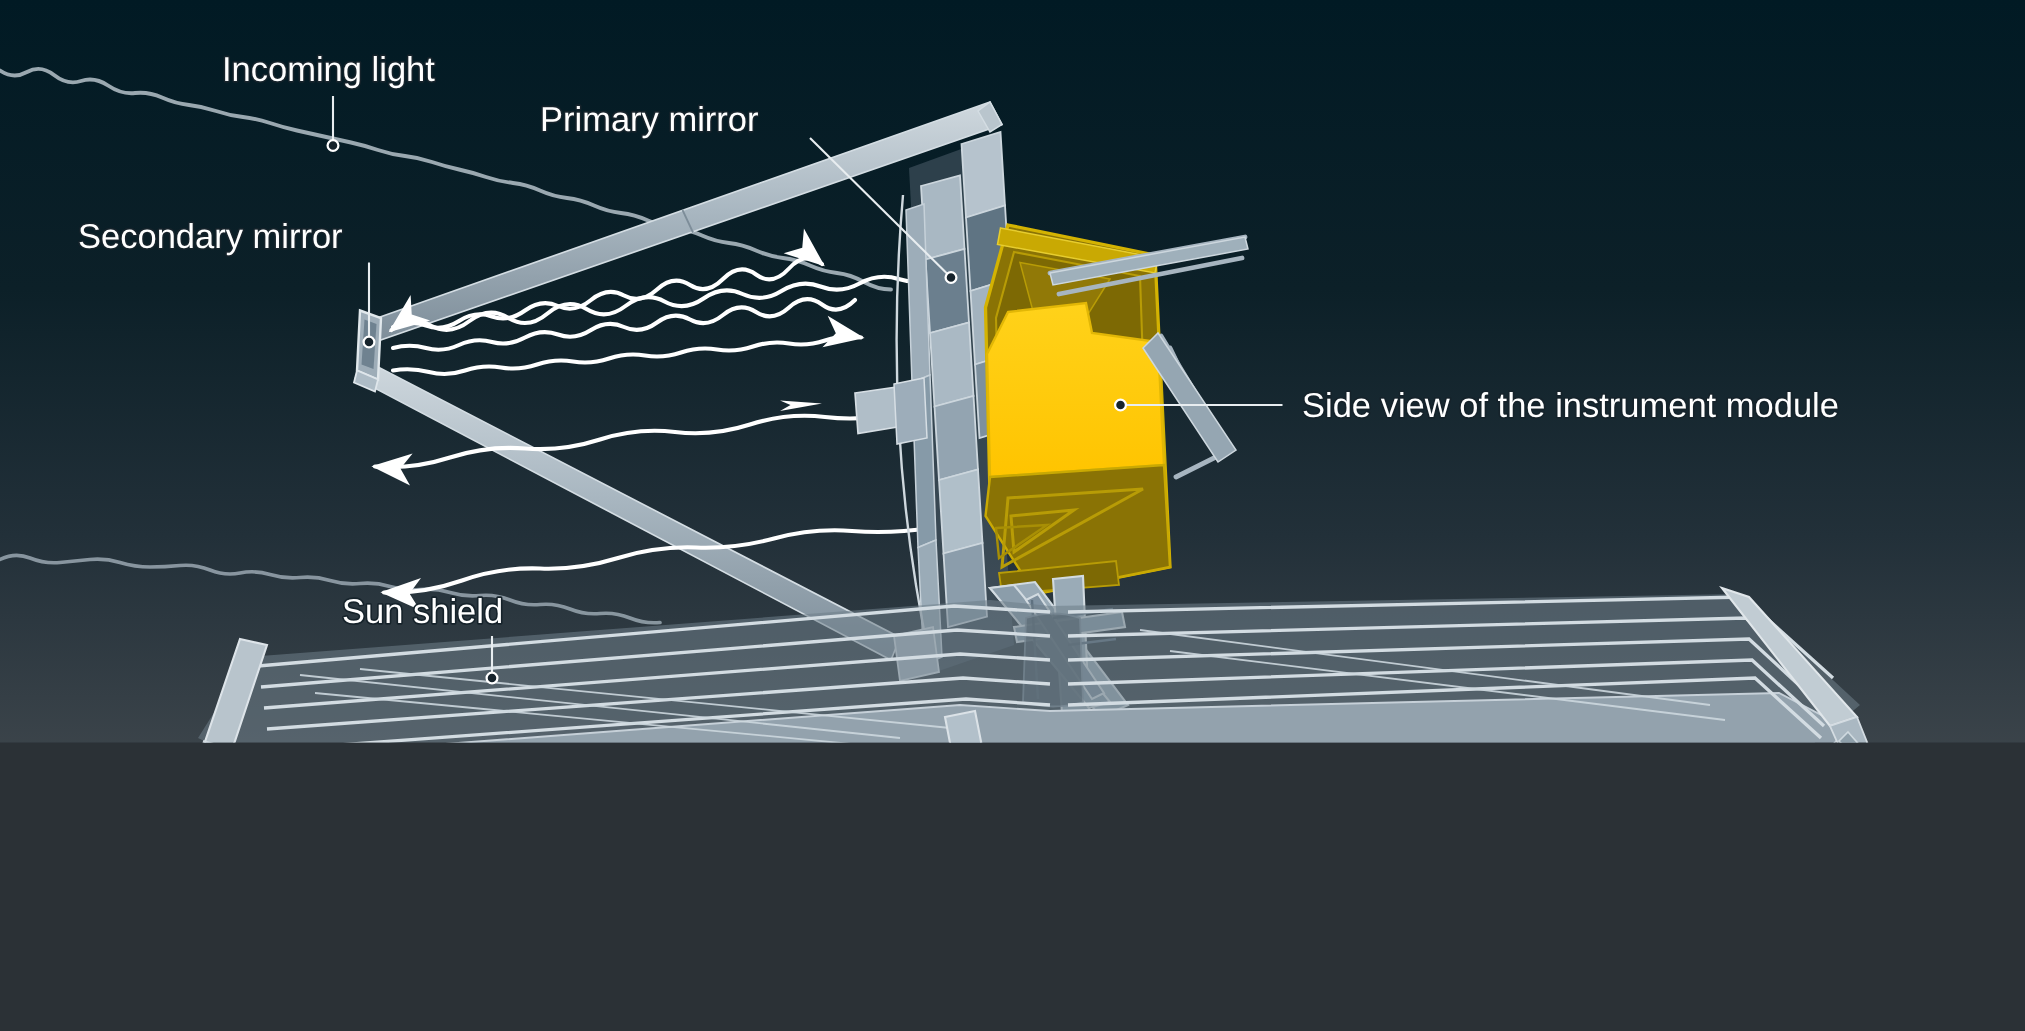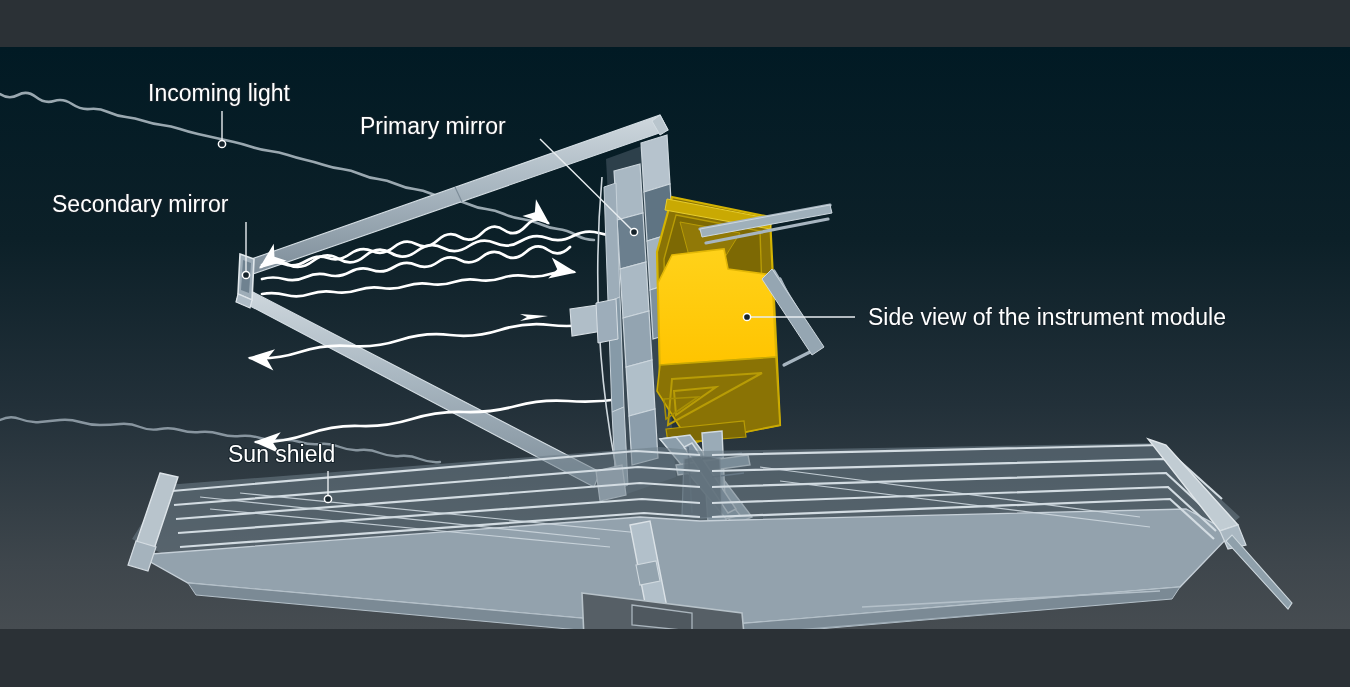--- a/index.html
+++ b/index.html
@@ -1,22 +1,21 @@
 <!DOCTYPE html>
 <html><head>
 <meta charset="utf-8">
 <title>James Webb Space Telescope diagram</title>
 <style>
   html,body{margin:0;padding:0;background:#2b3136;}
   #stage{
     position:relative;
-    width:1350px;height:582px;
+    width:1350px;height:495px;
     overflow:hidden;
     font-family:"Liberation Sans","DejaVu Sans",sans-serif;
-    margin-top:47px;
   }
   #stage svg{position:absolute;top:0;left:0;width:1350px;height:687px;display:block;}
   .lbl{
     fill:#ffffff;
     font-family:"Liberation Sans","DejaVu Sans",sans-serif;
     font-size:23px;
     paint-order:stroke fill;
     stroke:#16232b;
     stroke-width:2.2px;
     stroke-linejoin:round;

